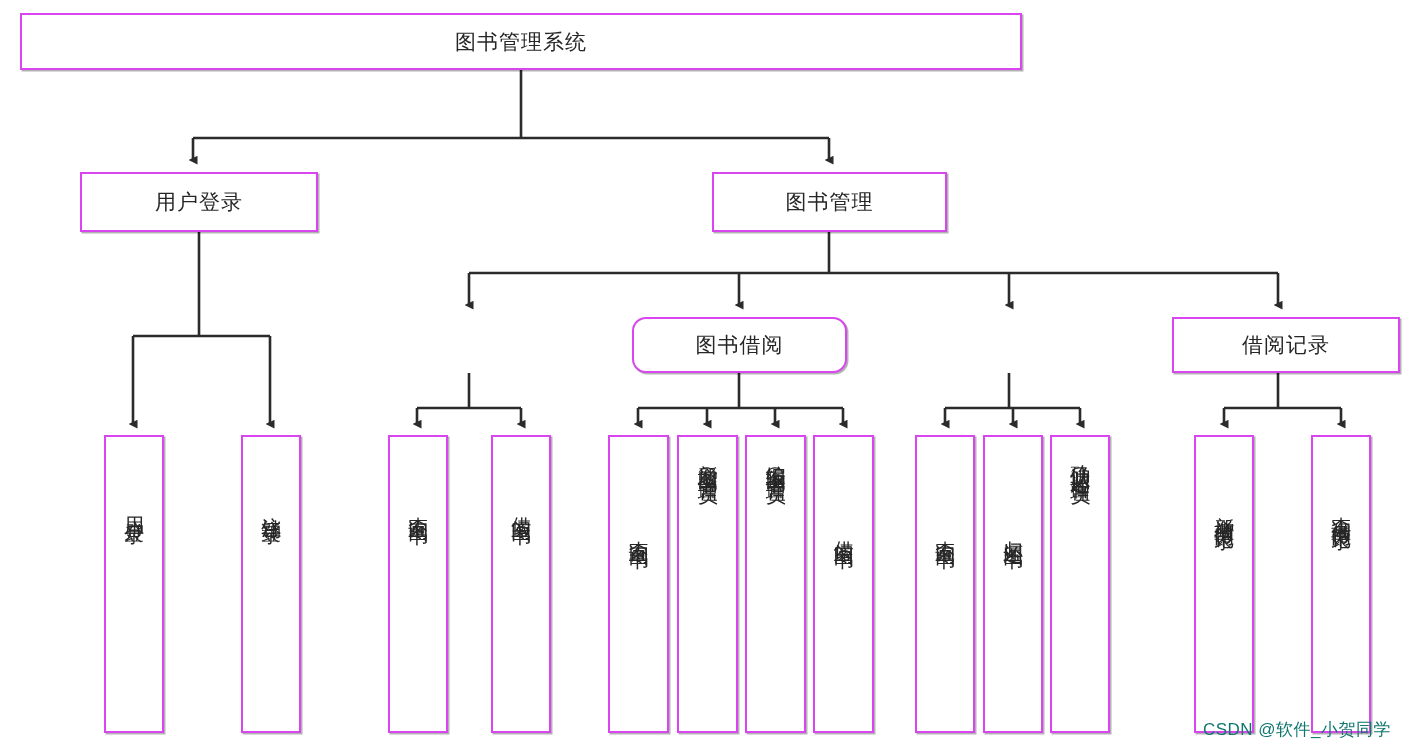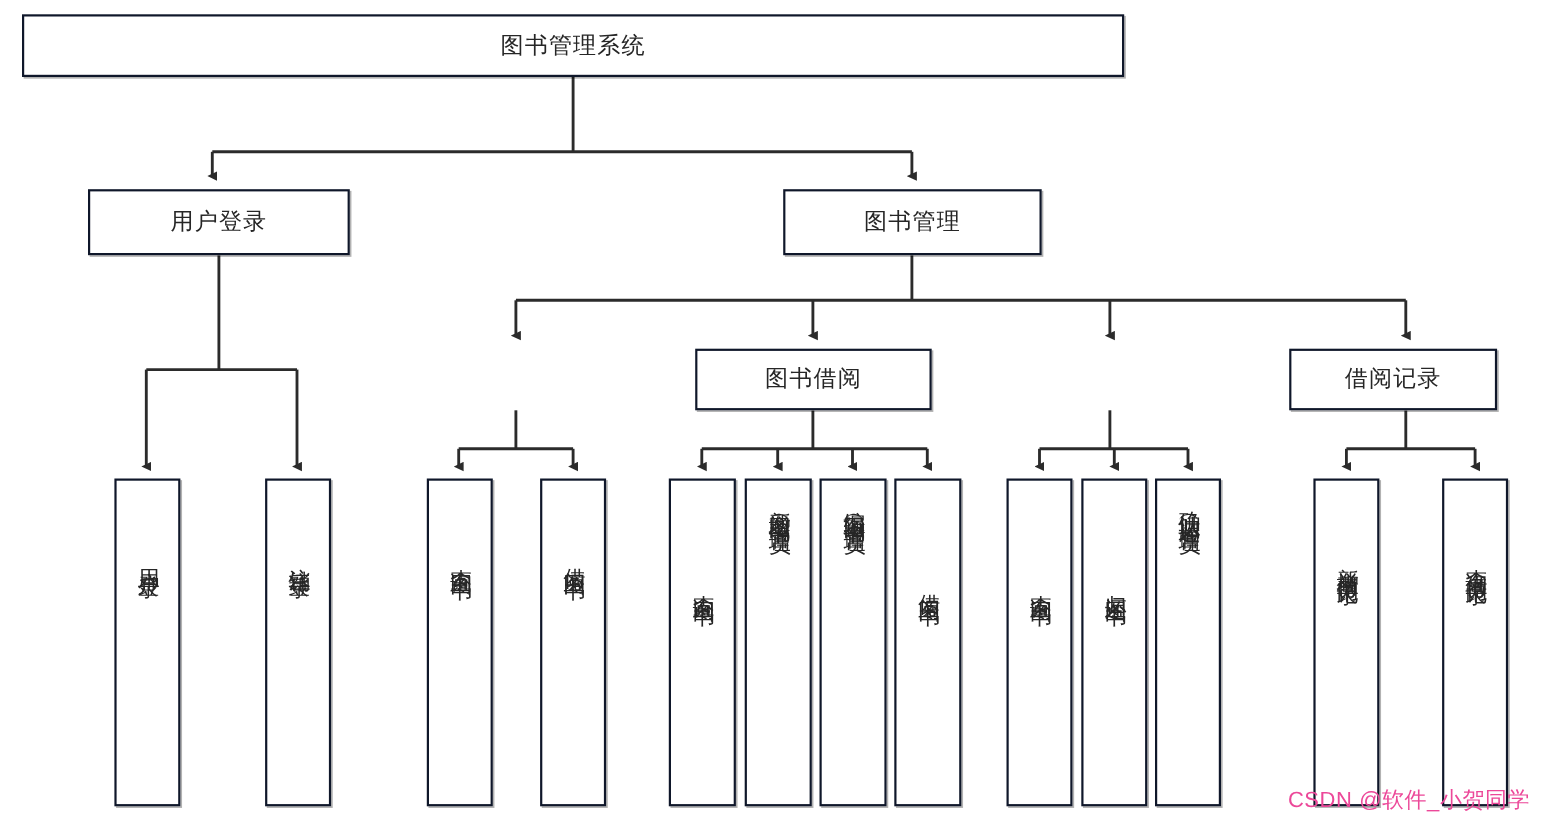--- a/index.html
+++ b/index.html
@@ -22,21 +22,21 @@
     position: absolute;
     left: 0;
     top: 0;
     width: 1405px;
     height: 747px;
   }
   .node-box {
     position: absolute;
     box-sizing: border-box;
     background: #ffffff;
-    border: 2px solid #0f172a;
+    border: 2px solid #d946ef;
     box-shadow: 1.5px 1.5px 0 rgba(0,0,0,0.30);
     display: flex;
     align-items: center;
     justify-content: center;
     color: #262626;
   }
   .node-box.horizontal {
     font-size: 21px;
     line-height: 1.2;
     letter-spacing: 1px;
@@ -60,22 +60,22 @@
   .node-box.vertical.midlow .vlabel {
     margin-top: 80px;
   }
   .node-box.vertical.top .vlabel {
     margin-top: 4px;
   }
   .watermark {
     position: absolute;
     right: 14px;
     bottom: 6px;
-    font-size: 20px;
-    color: #ec4899;
+    font-size: 17px;
+    color: #0f766e;
     letter-spacing: 0.5px;
     white-space: nowrap;
     user-select: none;
   }
 </style>
 </head>
 <body>
 
 <div id="diagram-root">
 
@@ -133,24 +133,24 @@
     <span>图书管理系统</span>
   </div>
 
   <div class="node-box horizontal" style="left:80px; top:172px; width:238px; height:60px;">
     <span>用户登录</span>
   </div>
   <div class="node-box horizontal" style="left:712px; top:172px; width:235px; height:60px;">
     <span>图书管理</span>
   </div>
 
-  <div class="node-box horizontal" style="left:632px; top:317px; width:215px; height:56px;">
+  <div class="node-box horizontal" style="left:632px; top:317px; width:215px; height:56px;border-radius:14px;">
     <span>图书借阅</span>
   </div>
-  <div class="node-box horizontal" style="left:1172px; top:317px; width:189px; height:56px;">
+  <div class="node-box horizontal" style="left:1172px; top:317px; width:228px; height:56px;">
     <span>借阅记录</span>
   </div>
 
   <div class="node-box vertical mid" style="left:104px; top:435px; width:60px; height:298px;">
     <span class="vlabel">用户登录</span>
   </div>
   <div class="node-box vertical mid" style="left:241px; top:435px; width:60px; height:298px;">
     <span class="vlabel">注销登录</span>
   </div>
 

